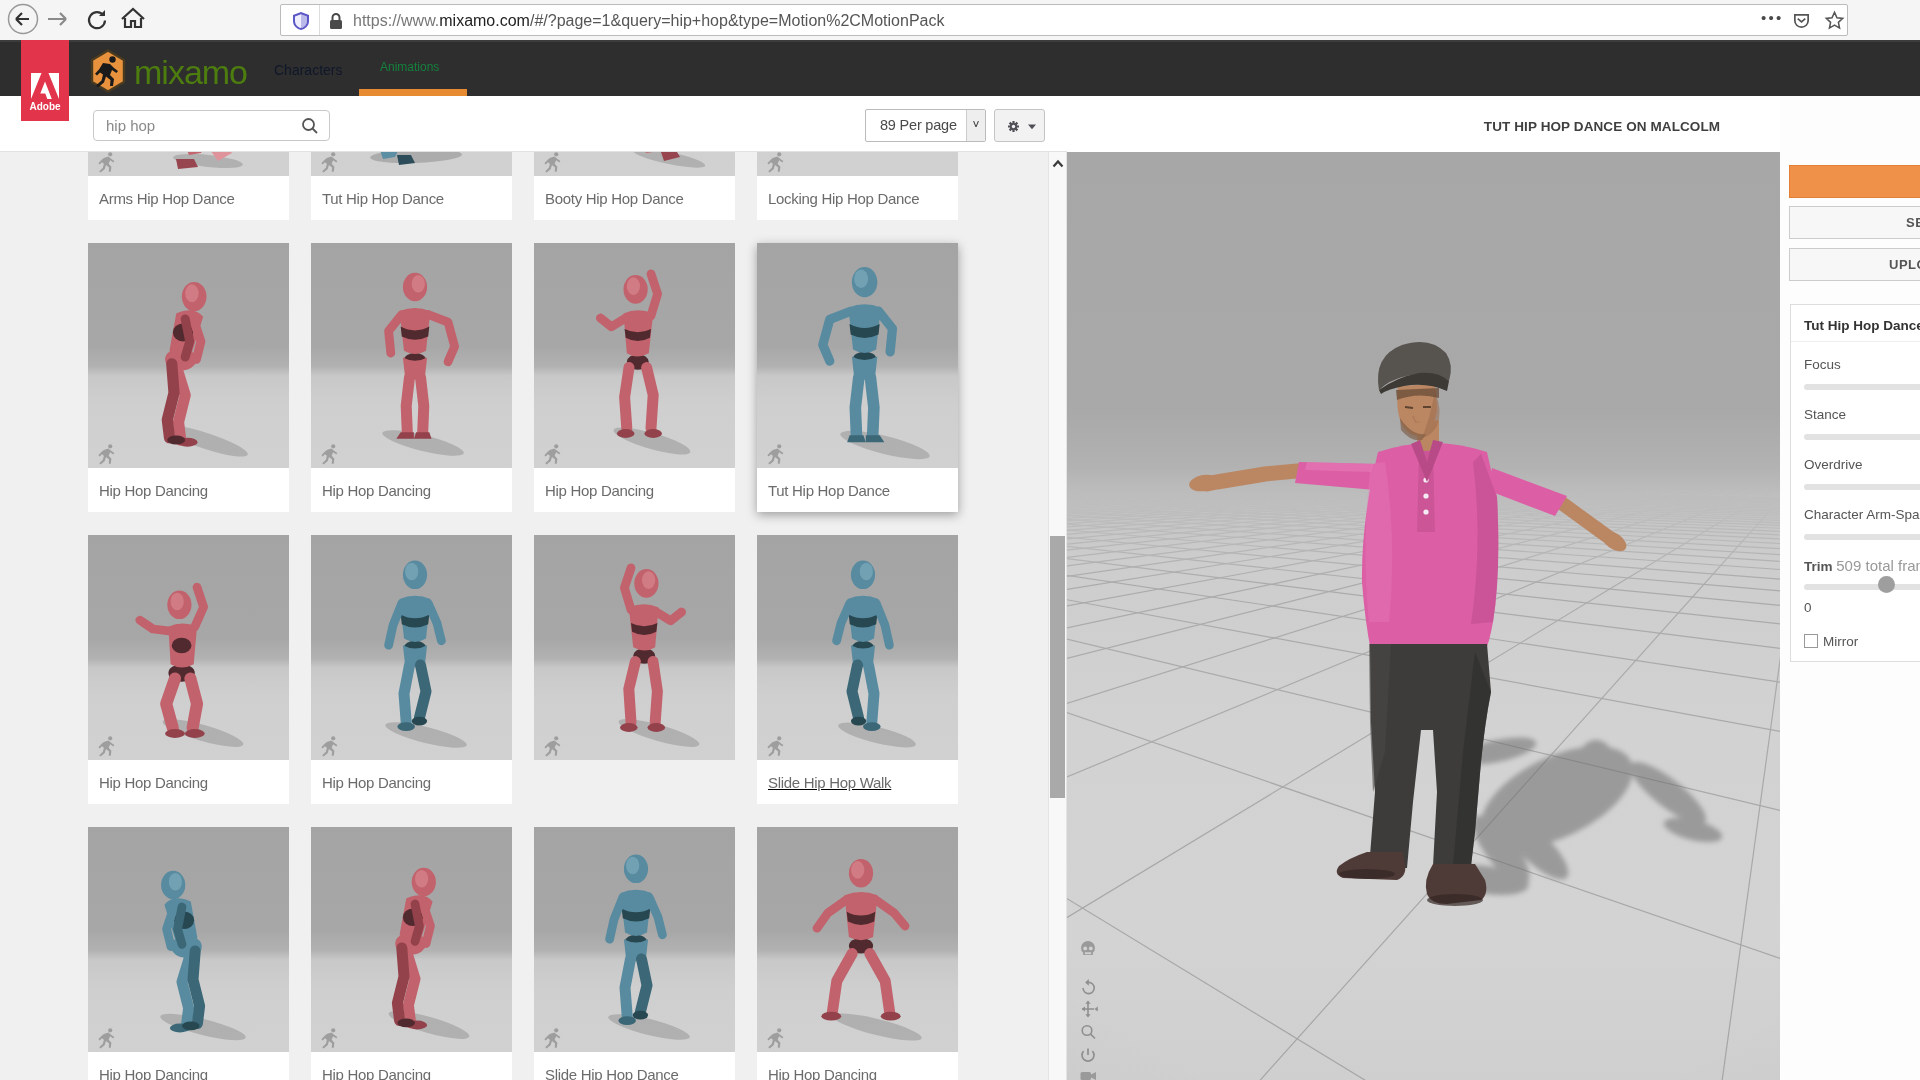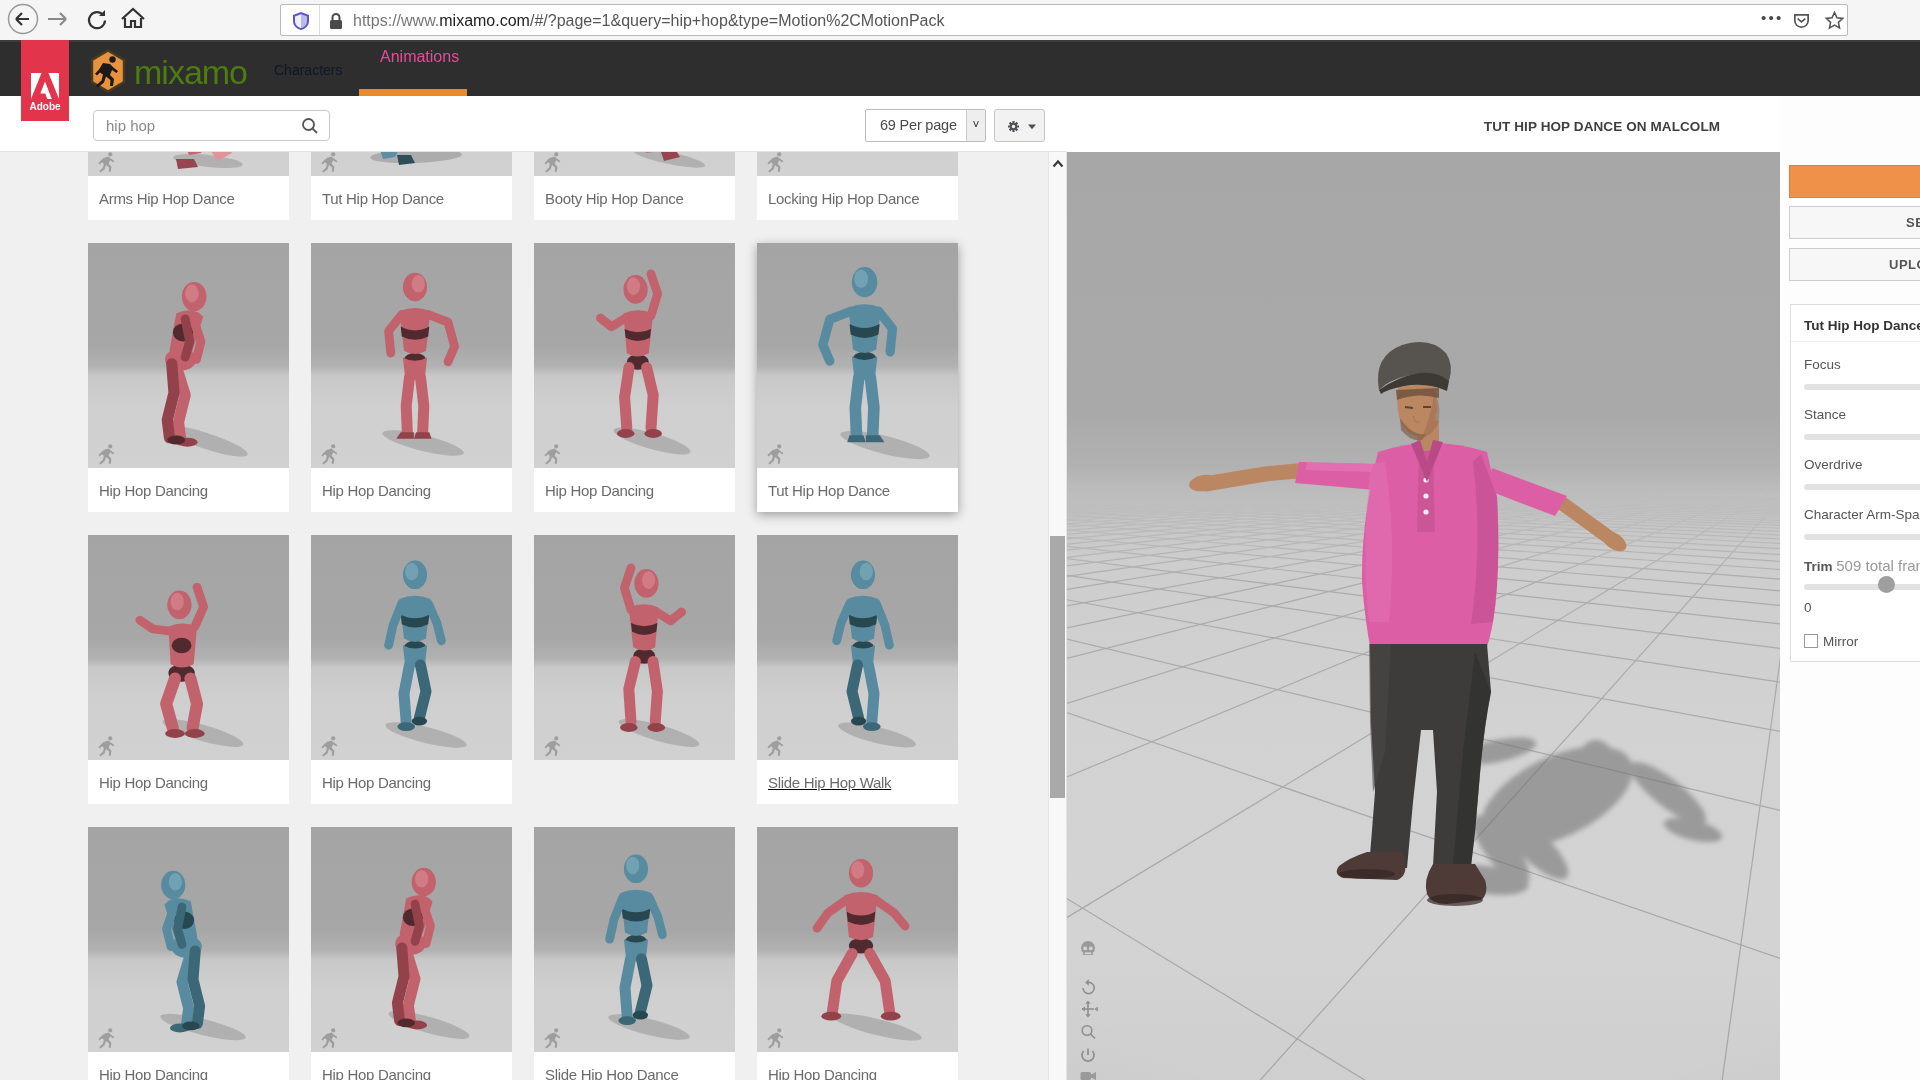--- a/index.html
+++ b/index.html
@@ -8,21 +8,21 @@
 
 #chrome{position:absolute;left:0;top:0;width:1920px;height:42px;background:#f5f5f5;border-bottom:2px solid #3c3c3c}
 #urlbar{position:absolute;left:280px;top:4px;width:1568px;height:32px;background:#fff;border:1px solid #bbb;border-radius:2px}
 .cicon{position:absolute;top:0;color:#444}
 
 #navbar{position:absolute;left:0;top:42px;width:1920px;height:54px;background:#2e2e2e}
 #adobetag{position:absolute;left:21px;top:40px;width:48px;height:81px;background:#e2344a;z-index:5}
 #mixlogo{position:absolute;left:89px;top:49px}
 #mixword{position:absolute;left:134px;top:53px;color:#4d7c0f;font-size:34px;letter-spacing:-1px}
 #navchars{position:absolute;left:274px;top:62px;color:#0f172a;font-size:14px}
-#navanims{position:absolute;left:380px;top:48px;color:#ec4899;font-size:16px}
+#navanims{position:absolute;left:380px;top:60px;color:#15803d;font-size:12px}
 #navunderline{position:absolute;left:359px;top:89px;width:108px;height:7px;background:#e78b33}
 
 #toolbar{position:absolute;left:0;top:96px;width:1067px;height:56px;background:#fff;border-bottom:1px solid #e2e2e2}
 #searchbox{position:absolute;left:93px;top:110px;width:237px;height:31px;border:1px solid #c9c9c9;border-radius:4px;background:#fff;color:#8a8a8a;font-size:15px;line-height:29px;padding-left:12px}
 #persel{position:absolute;left:865px;top:109px;width:121px;height:33px;border:1px solid #bbb;border-radius:2px;background:#fff;font-size:14.5px;letter-spacing:-.2px;color:#4a4a4a}
 #perseltxt{position:absolute;left:14px;top:7px}
 #perselarrow{position:absolute;right:0;top:0;width:19px;height:31px;background:#eee;border-left:1px solid #ccc;text-align:center;line-height:31px;font-size:12px;color:#333}
 #gearbtn{position:absolute;left:994px;top:109px;width:51px;height:33px;border:1px solid #c4c4c4;border-radius:3px;background:#f2f2f2}
 #gridarea{position:absolute;left:0;top:152px;width:1067px;height:928px;background:#f0f0f0;overflow:hidden}
 .card{position:absolute;width:201px}
@@ -106,21 +106,21 @@
 <div id="navunderline"></div>
 
 <div id="toolbar"></div>
 <div id="searchbox">hip hop
   <svg class="abs" style="right:10px;top:6px" width="18" height="18" viewBox="0 0 18 18">
     <circle cx="7.5" cy="7.5" r="5.5" fill="none" stroke="#555" stroke-width="1.8"></circle>
     <path d="M11.5 11.5 16 16" stroke="#555" stroke-width="1.8"></path>
   </svg>
 </div>
 <div id="persel">
-    <span id="perseltxt">69 Per page</span>
+    <span id="perseltxt">89 Per page</span>
     <span id="perselarrow">˅</span>
   </div>
 <div id="gearbtn">
   <svg class="abs" style="left:11px;top:9px" width="32" height="15" viewBox="0 0 32 15">
     <g fill="#4f4f55">
       <g stroke="#4f4f55" stroke-width="2.2">
         <path d="M7.5 2v11M2 7.5h11"></path>
         <path d="M3.6 3.6l7.8 7.8M11.4 3.6 3.6 11.4"></path>
       </g>
       <circle cx="7.5" cy="7.5" r="3.6"></circle>

